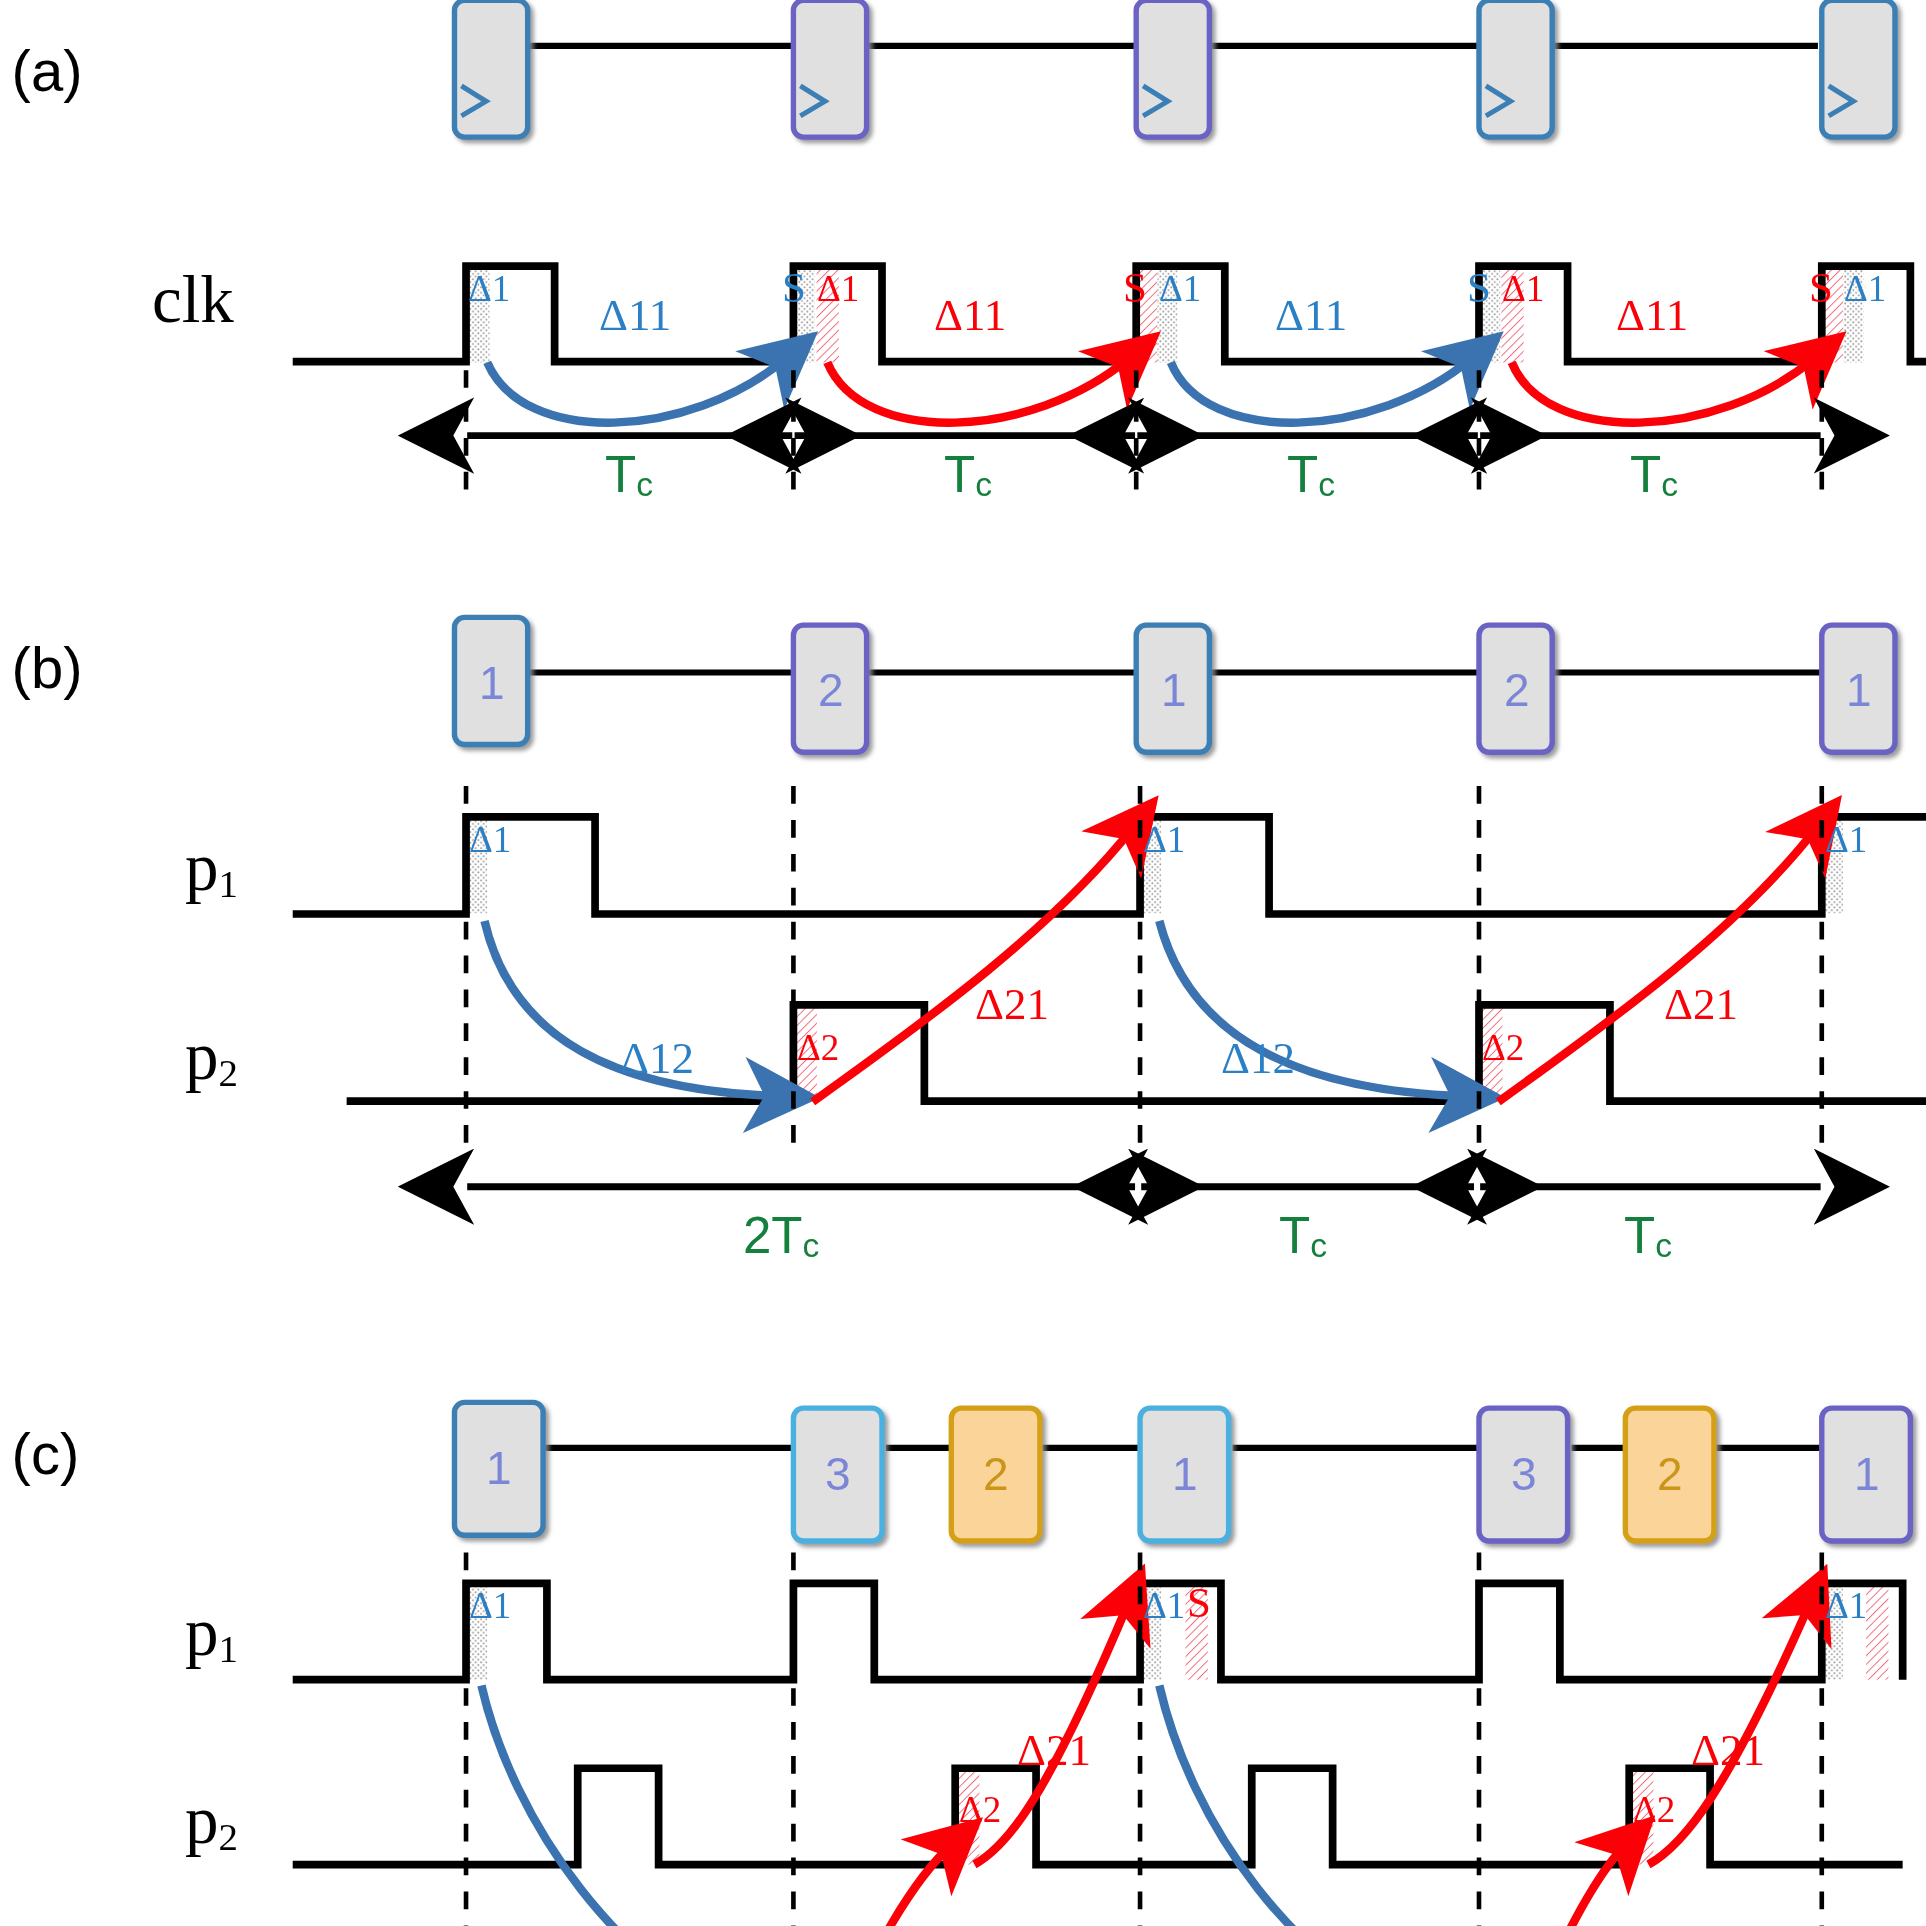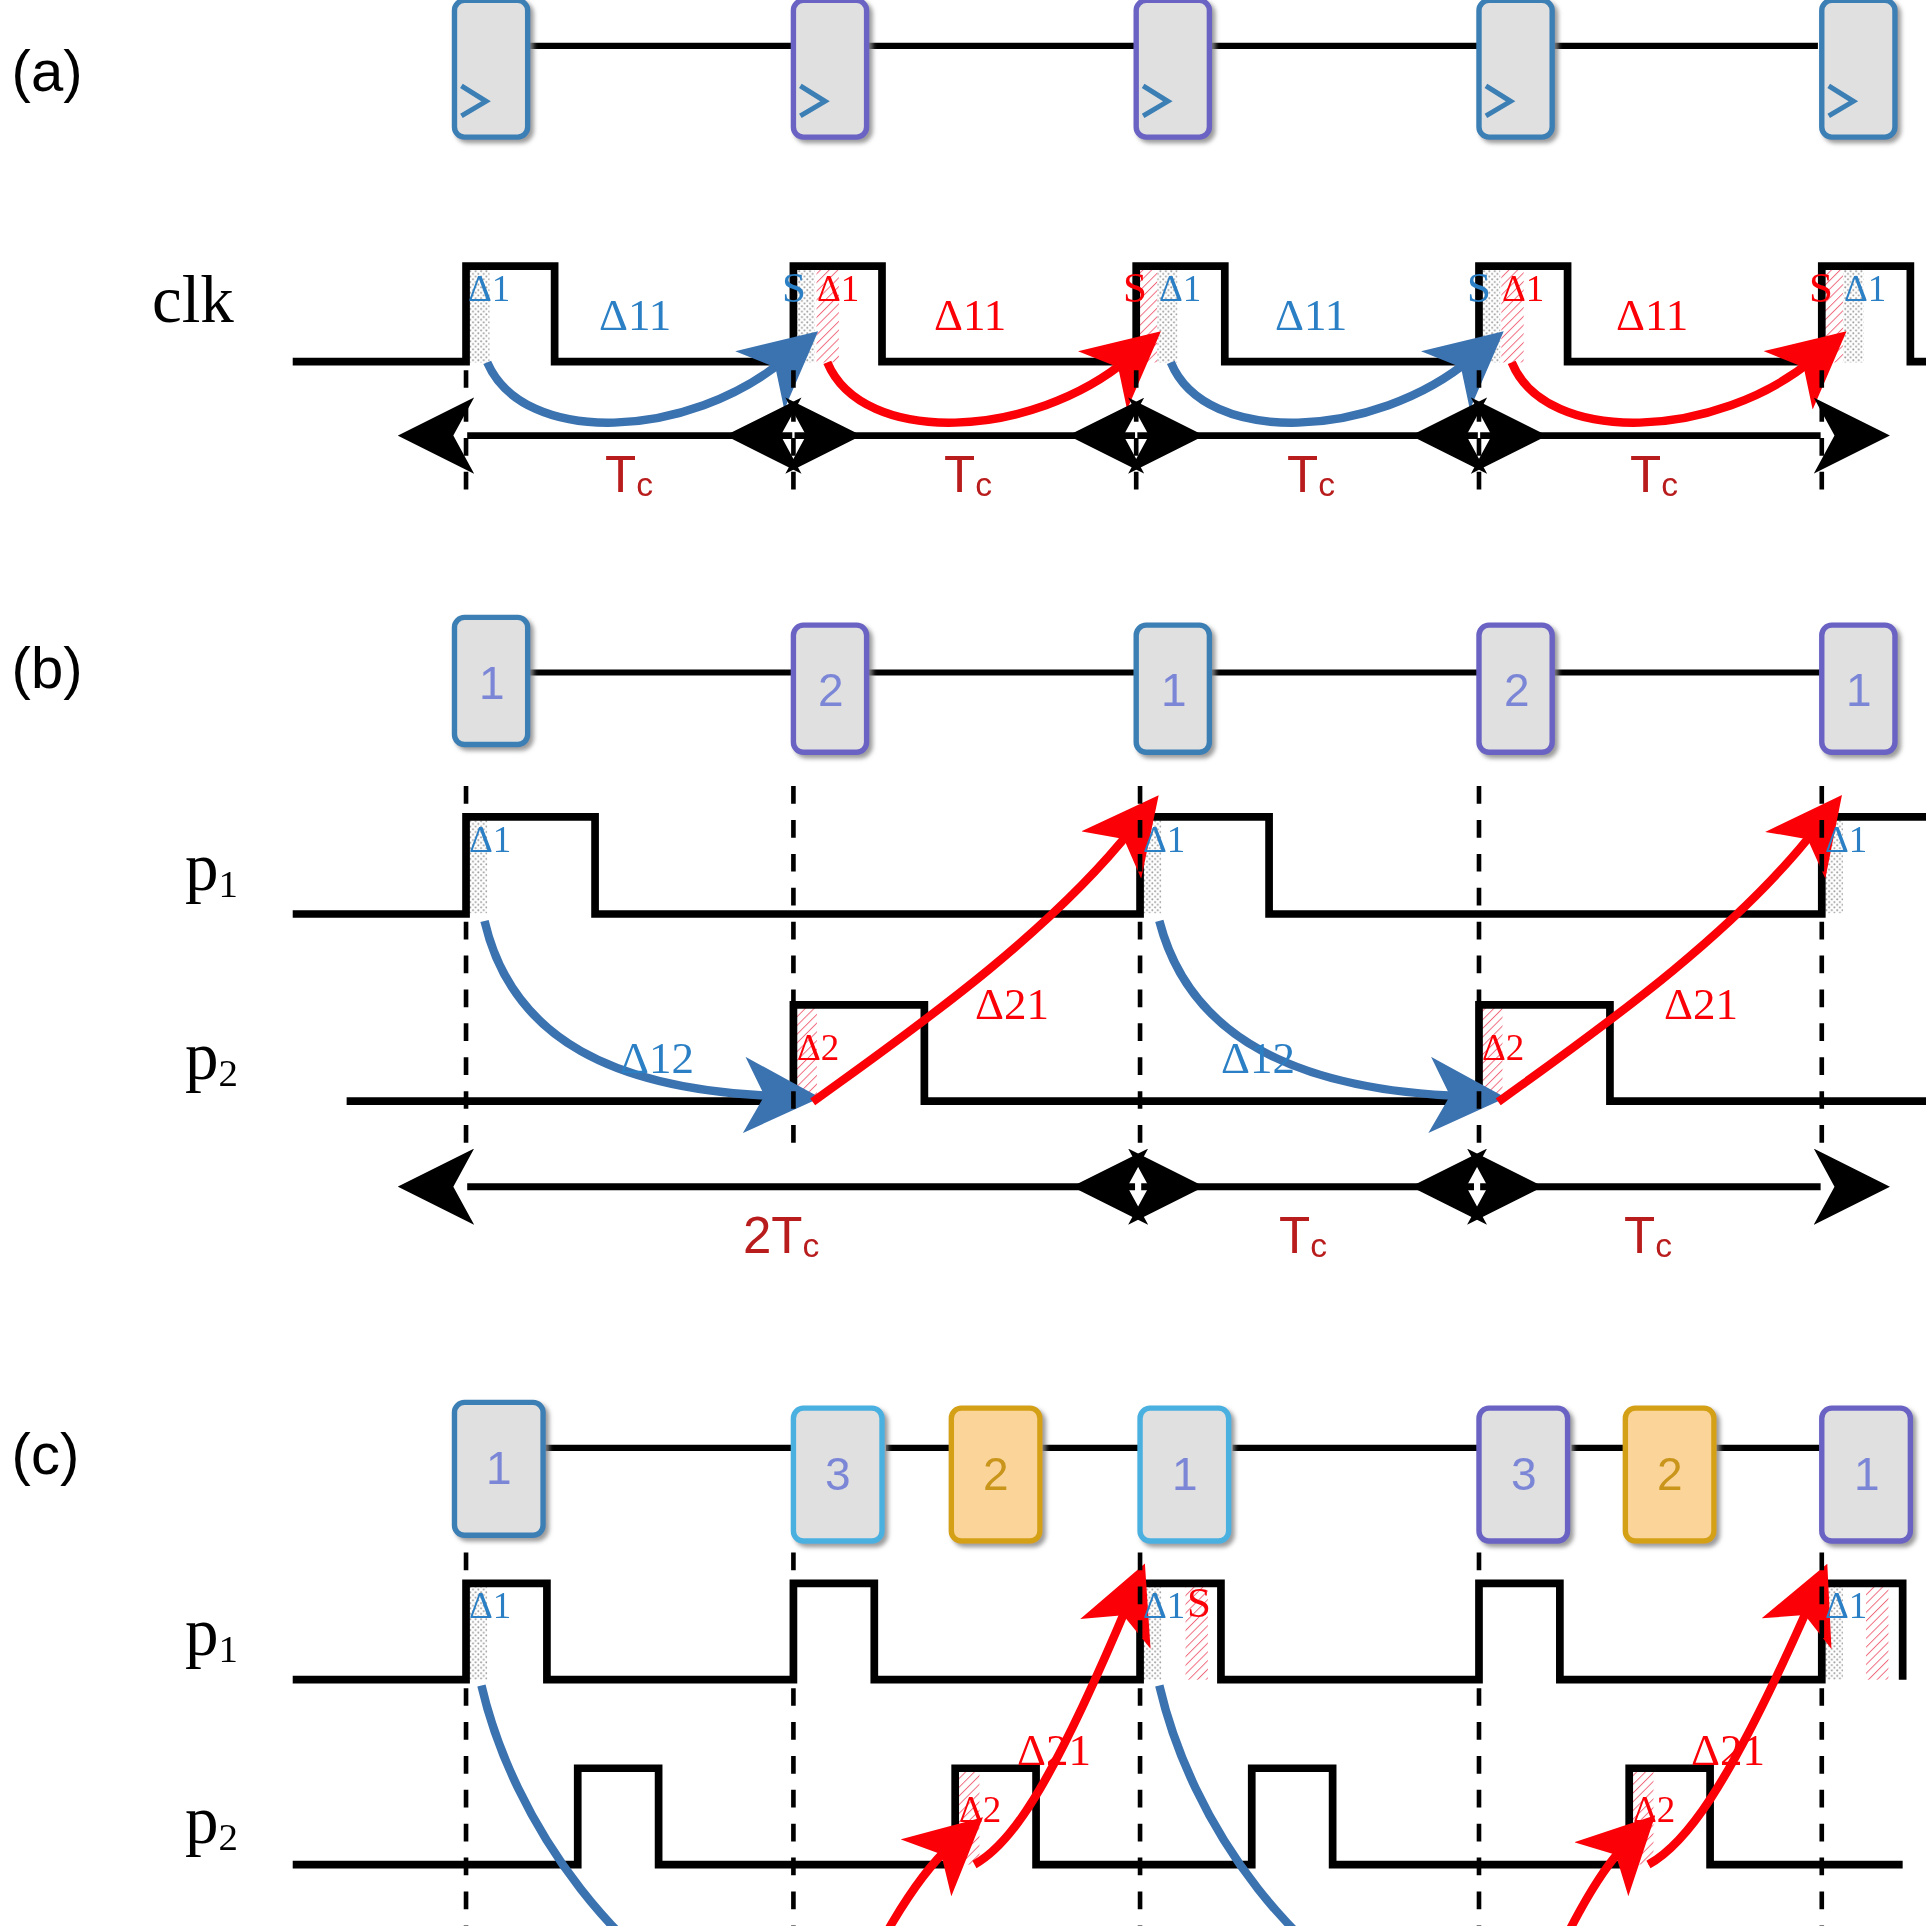--- a/index.html
+++ b/index.html
@@ -4,21 +4,21 @@
 <style>
   html,body{margin:0;padding:0;background:#fff;}
   body{font-family:"Liberation Serif",serif;}
   #root{position:relative;width:2091px;height:2289px;background:#fff;overflow:hidden;}
   svg.layer{position:absolute;left:0;top:0;width:2091px;height:2289px;}
   .panel-label{position:absolute;font-family:"Liberation Sans",sans-serif;font-size:58px;color:#000;line-height:1;}
   .sig-label{position:absolute;font-family:"Liberation Serif",serif;font-size:67px;color:#000;line-height:1;text-align:right;}
   .sig-label sub{font-size:0.58em;vertical-align:-0.18em;}
   .blk-label{position:absolute;font-family:"Liberation Sans",sans-serif;font-size:46px;line-height:1;color:#7b86d6;}
   .blk-label.orange{color:#c9951a;}
-  .tc-label{position:absolute;font-family:"Liberation Sans",sans-serif;font-size:51px;color:#b91c1c;line-height:1;}
+  .tc-label{position:absolute;font-family:"Liberation Sans",sans-serif;font-size:51px;color:#15803d;line-height:1;}
   .tc-label sub{font-size:0.66em;vertical-align:-0.12em;}
   .dlab{position:absolute;font-family:"Liberation Serif",serif;line-height:1;white-space:nowrap;}
   .dsmall{font-size:37px;}
   .dbig{font-size:45px;}
   .blue{color:#2b7fc4;}
   .red{color:#fb0007;}
   .slab{position:absolute;font-family:"Liberation Serif",serif;font-size:43px;line-height:1;font-weight:400;}
 </style>
 </head>
 <body>

